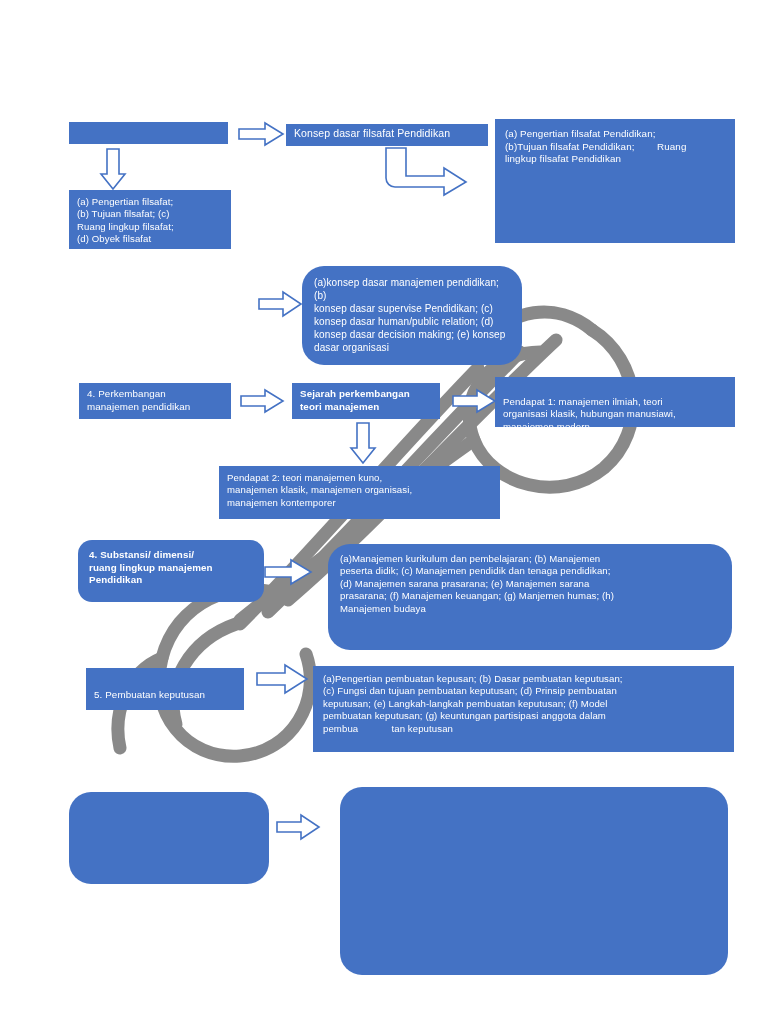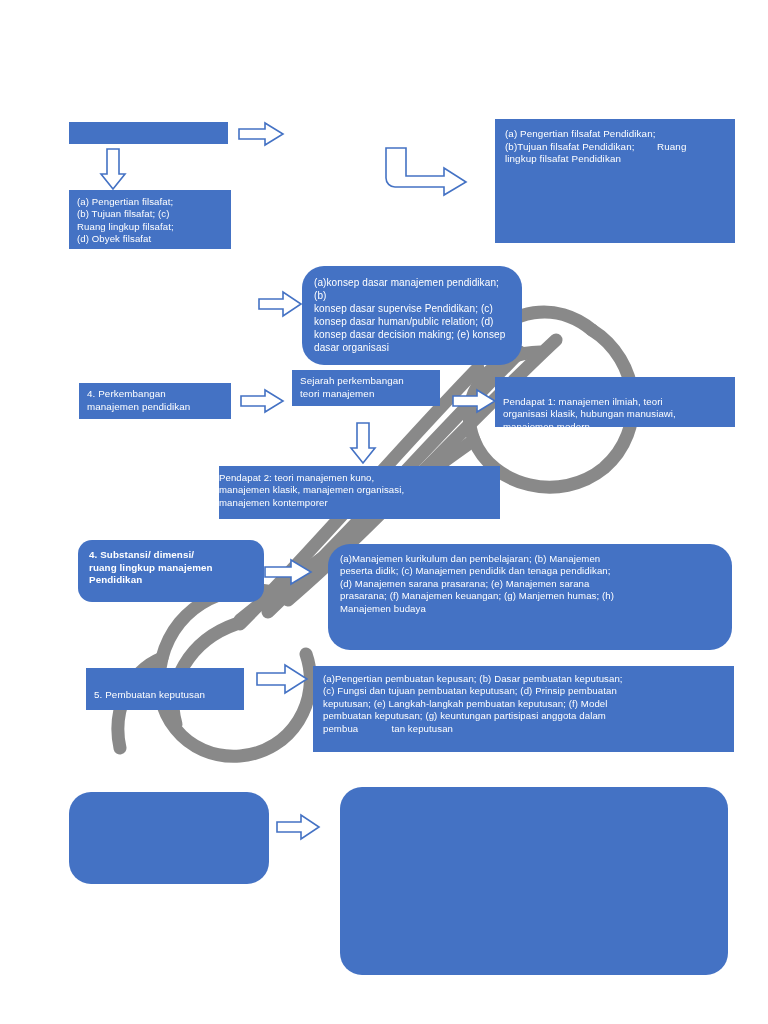--- a/index.html
+++ b/index.html
@@ -65,20 +65,23 @@
   <div class="box rect" style="left:69px;top:122px;width:159px;height:22px;padding:3px 8px;font-size:10.5px;">
     <span class="txt"></span>
   </div>
 
   <div class="arrow" style="left:238px;top:122px;width:46px;height:24px;">
     <svg viewBox="0 0 46 24" width="46" height="24">
       <polygon points="1,7 27,7 27,1 45,12 27,23 27,17 1,17"></polygon>
     </svg>
   </div>
 
+  <div class="box rect" style="left:286px;top:124px;width:202px;height:22px;padding:3px 8px;font-size:10.5px;">
+    <span class="txt">Konsep dasar filsafat Pendidikan</span>
+  </div>
 
   <div class="arrow" style="left:100px;top:148px;width:26px;height:42px;">
     <svg viewBox="0 0 26 42" width="26" height="42">
       <polygon points="7,1 19,1 19,26 25,26 13,41 1,26 7,26"></polygon>
     </svg>
   </div>
 
   <div class="arrow" style="left:382px;top:146px;width:86px;height:50px;">
     <svg viewBox="0 0 86 50" width="86" height="50">
       <path d="M 4 2 L 24 2 L 24 30 L 62 30 L 62 22 L 84 36 L 62 49 L 62 41 L 13 41
@@ -118,21 +121,21 @@
     <span class="txt">4. Perkembangan
 manajemen pendidikan</span>
   </div>
 
   <div class="arrow" style="left:240px;top:389px;width:44px;height:24px;">
     <svg viewBox="0 0 44 24" width="44" height="24">
       <polygon points="1,7 25,7 25,1 43,12 25,23 25,17 1,17"></polygon>
     </svg>
   </div>
 
-  <div class="box rect" style="left:292px;top:370px;width:148px;height:36px;padding:5px 8px;font-size:9.8px;">
+  <div class="box rect" style="left:292px;top:383px;width:148px;height:36px;padding:5px 8px;font-size:9.8px;font-weight:bold;">
     <span class="txt">Sejarah perkembangan
 teori manajemen</span>
   </div>
 
   <div class="arrow" style="left:452px;top:389px;width:44px;height:24px;">
     <svg viewBox="0 0 44 24" width="44" height="24">
       <polygon points="1,7 25,7 25,1 43,12 25,23 25,17 1,17"></polygon>
     </svg>
   </div>
 
@@ -141,21 +144,21 @@
 organisasi klasik, hubungan manusiawi,
 manajemen modern</span>
   </div>
 
   <div class="arrow" style="left:350px;top:422px;width:26px;height:42px;">
     <svg viewBox="0 0 26 42" width="26" height="42">
       <polygon points="7,1 19,1 19,26 25,26 13,41 1,26 7,26"></polygon>
     </svg>
   </div>
 
-  <div class="box rect" style="left:219px;top:466px;width:281px;height:53px;padding:6px 0;font-size:9.6px;">
+  <div class="box rect" style="left:219px;top:466px;width:281px;height:53px;padding:6px 8px;font-size:9.6px;">
     <span class="txt">Pendapat 2: teori manajemen kuno,
 manajemen klasik, manajemen organisasi,
 manajemen kontemporer</span>
   </div>
 
   <div class="box round" style="left:78px;top:540px;width:186px;height:62px;padding:9px 11px;font-size:9.8px;font-weight:bold;">
     <span class="txt">4. Substansi/ dimensi/
 ruang lingkup manajemen
 Pendidikan</span>
   </div>

